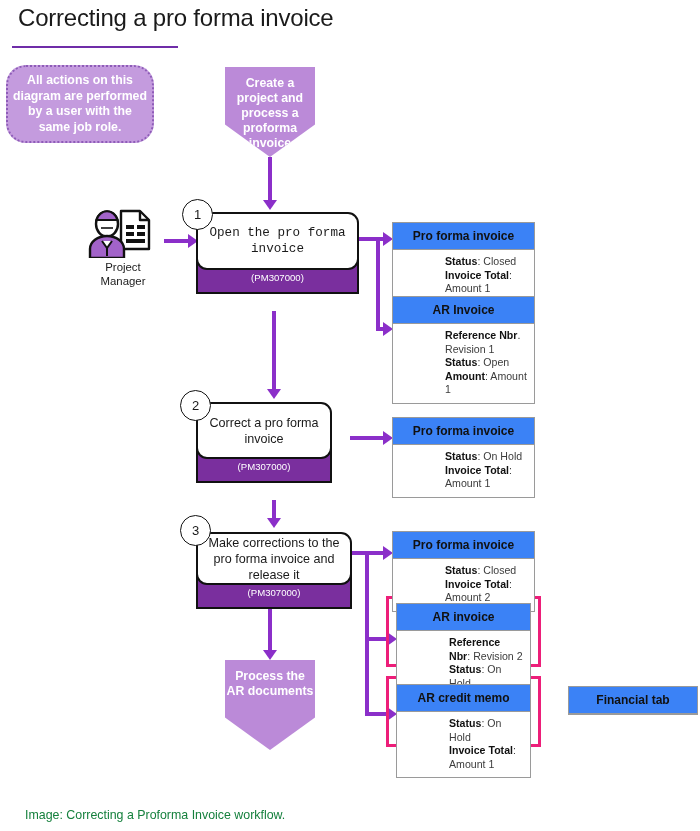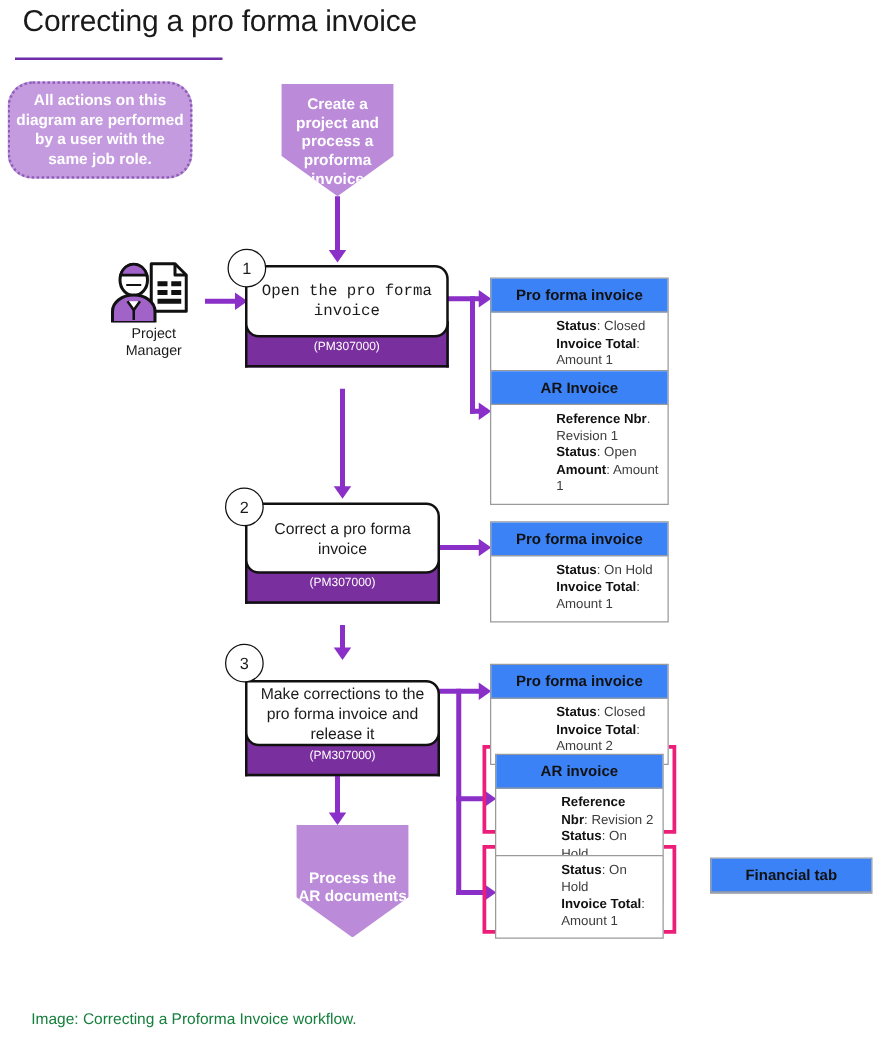--- a/index.html
+++ b/index.html
@@ -20,40 +20,40 @@
   #note-callout .txt{color:#ffffff;font-size:12.3px;font-weight:bold;
       text-align:center;line-height:15.5px;padding:0 4px;}
 
   
   .banner{background:#bb8ad8;
      clip-path:polygon(0 0,100% 0,100% 64%,50% 100%,0 64%);
      display:flex;align-items:flex-start;justify-content:center;}
   .banner .txt{color:#ffffff;font-weight:bold;font-size:12.3px;text-align:center;
      line-height:15px;padding-top:9px;}
   #banner-create{left:225px;top:67px;width:90px;height:90px;}
-  #banner-process{left:237px;top:660px;width:90px;height:90px;align-items:center;}
+  #banner-process{left:225px;top:660px;width:90px;height:90px;}
 
   
   .proc{box-sizing:border-box;}
   .proc .body{background:#ffffff;border:2px solid #111;border-radius:11px;
       box-sizing:border-box;display:flex;align-items:center;justify-content:center;
       text-align:center;font-size:12.6px;color:#1a1a1a;line-height:16px;padding:2px 8px;
       position:relative;z-index:2;}
   .proc .foot{background:#7a2f9e;border:2px solid #111;border-top:none;
       box-sizing:border-box;color:#ffffff;font-size:9.6px;text-align:center;
       line-height:11.5px;padding-top:3px;margin-top:-13px;position:relative;z-index:1;}
 
   #proc1{left:196px;top:212px;width:163px;}
   #proc1 .body{height:58px;border-radius:0 11px 11px 11px;font-family:Liberation Mono, monospace;}
   #proc1 .foot{height:37px;}
-  #proc2{left:196px;top:402px;width:156px;}
+  #proc2{left:196px;top:402px;width:136px;}
   #proc2 .body{height:57px;border-radius:0 11px 11px 11px;}
   #proc2 .foot{height:37px;}
   #proc3{left:196px;top:532px;width:156px;}
-  #proc3 .body{height:53px;border-radius:0 11px 11px 11px;margin-top:12px;}
+  #proc3 .body{height:53px;border-radius:0 11px 11px 11px;}
   #proc3 .foot{height:37px;}
 
   
   .step-num{width:29px;height:29px;border-radius:50%;background:#ffffff;
       border:1.6px solid #111;display:flex;align-items:center;justify-content:center;
       font-size:13px;color:#1a1a1a;z-index:5;}
   #step-1{left:182px;top:199px;}
   #step-2{left:180px;top:390px;}
   #step-3{left:180px;top:515px;}
 
@@ -235,20 +235,21 @@
 <div class="abs card" id="card-ar2">
   <div class="hd">AR invoice</div>
   <div class="bd">
       <div><b>Reference Nbr</b><span>: Revision 2</span></div>
       <div><b>Status</b><span>: On Hold</span></div>
       <div><b>Amount</b><span>: Amount 2</span></div>
     </div>
 </div>
 
 <div class="abs card" id="card-arcm">
+  <div class="hd">AR credit memo</div>
   <div class="bd">
       <div><b>Status</b><span>: On Hold</span></div>
       <div><b>Invoice Total</b><span>: Amount 1</span></div>
     </div>
 </div>
 
 <div class="abs card" id="card-fin">
   <div class="hd">Financial tab</div>
 </div>
 

